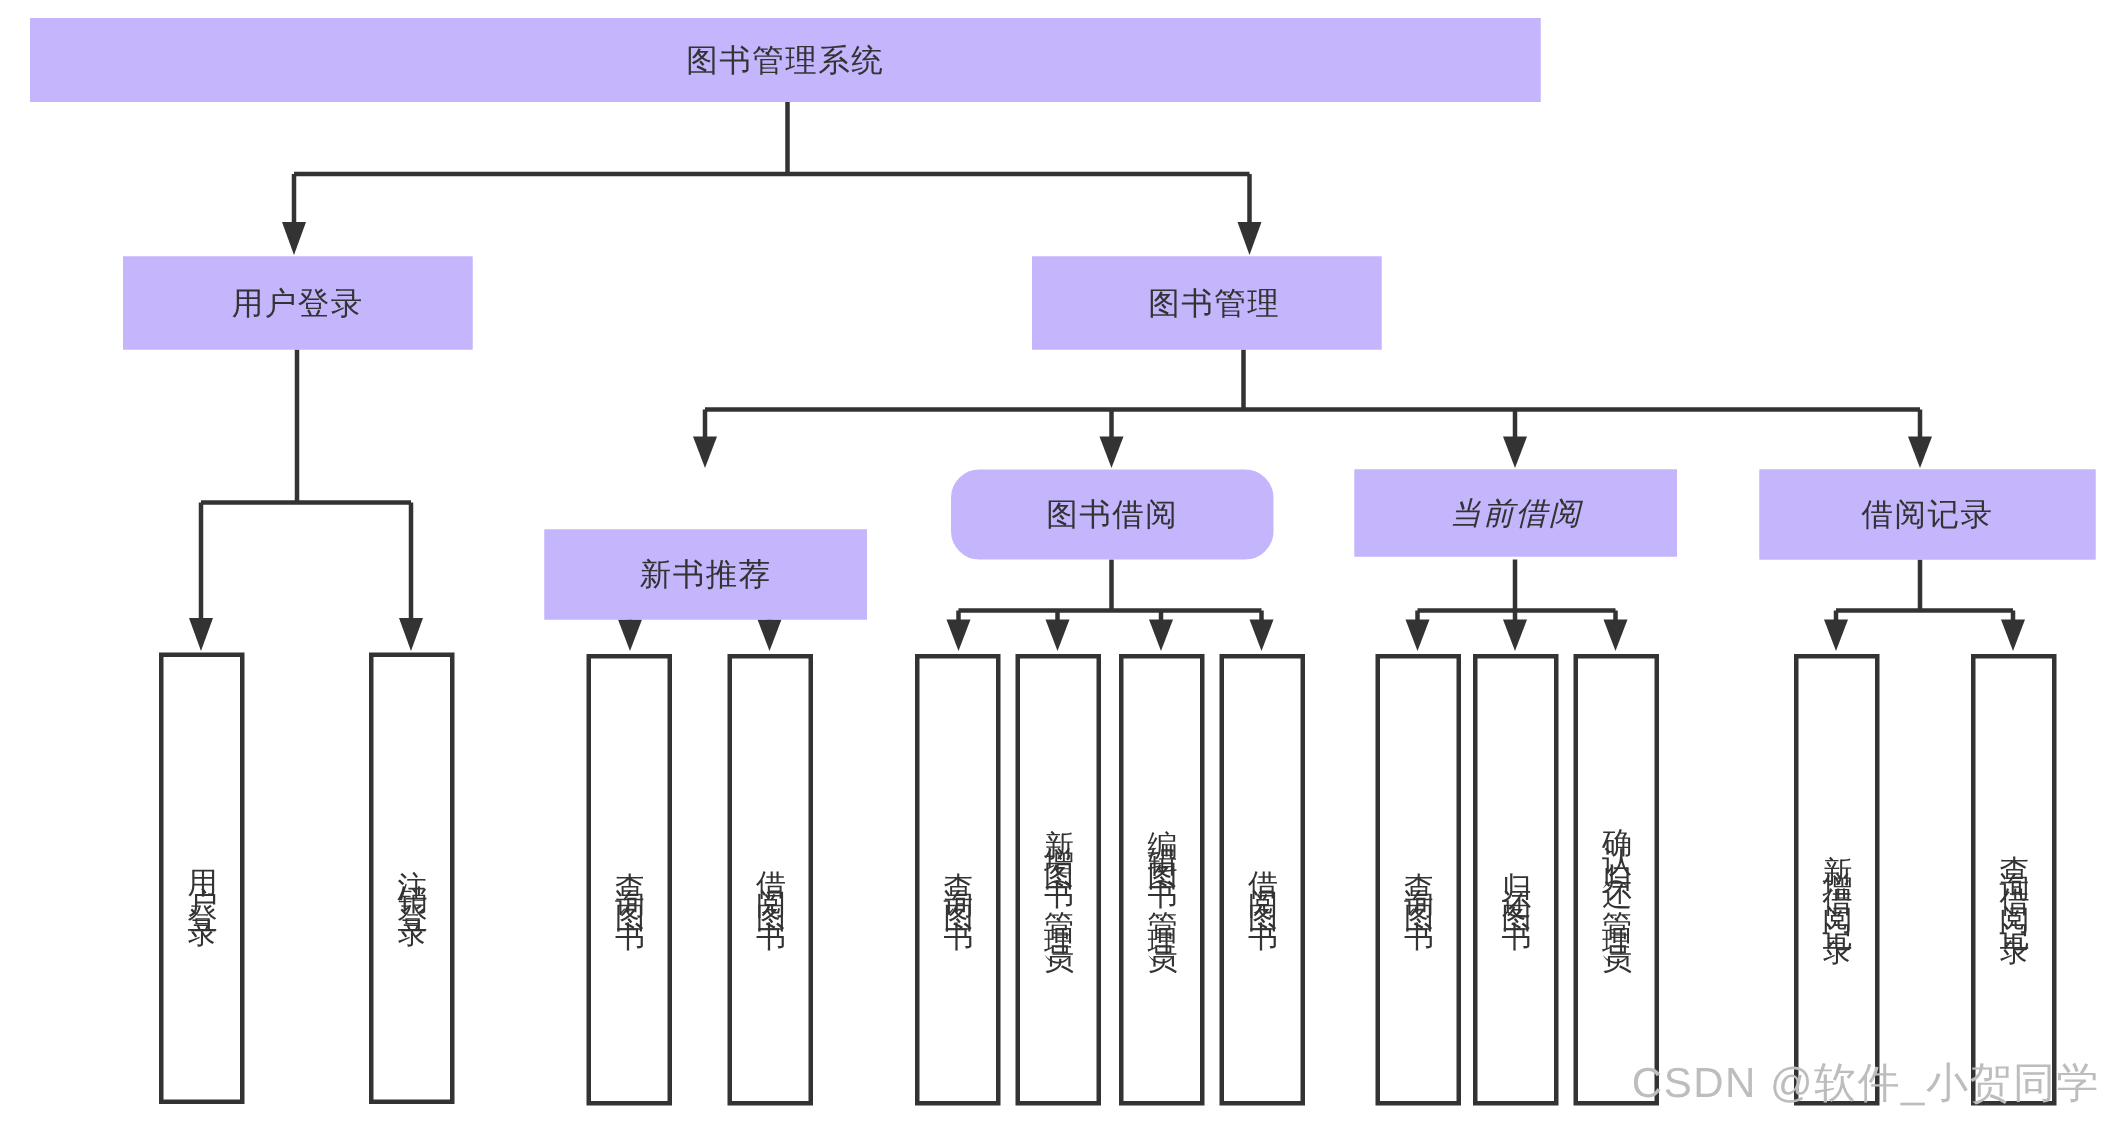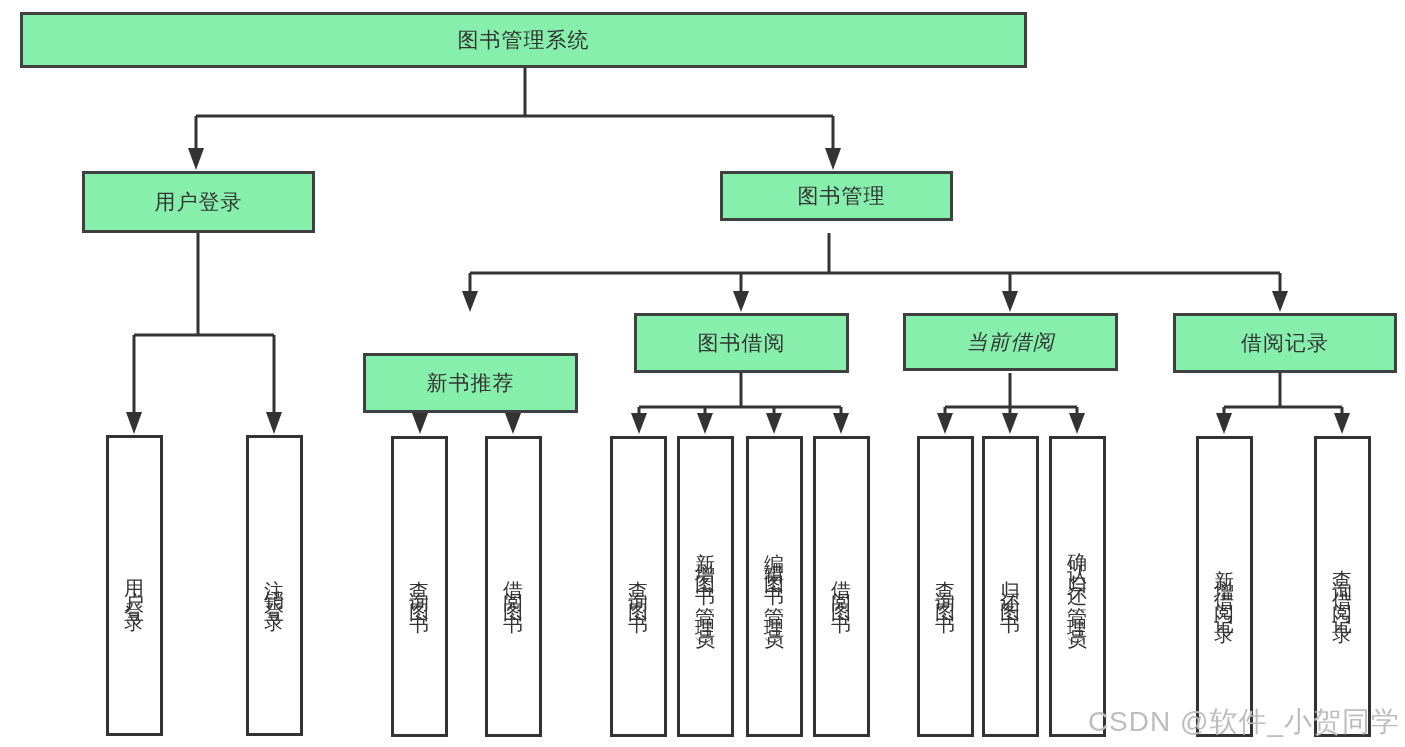--- a/index.html
+++ b/index.html
@@ -6,21 +6,21 @@
   .canvas{
     position:relative;
     width:1405px;height:747px;
     background:#ffffff;
     font-family:"Liberation Sans","DejaVu Sans",sans-serif;
     overflow:hidden;
   }
   .edges{position:absolute;left:0;top:0;z-index:1;}
   .h-node{
     position:absolute;z-index:2;
-    border:3px solid #404040;background:#86efac;
+    border:3px solid #c4b5fd;background:#c4b5fd;
     display:flex;align-items:center;justify-content:center;
     font-size:21px;color:#333333;letter-spacing:1px;
     box-sizing:border-box;
   }
   .v-node{
     position:absolute;z-index:2;
     border:3px solid #333333;background:#ffffff;
     display:flex;align-items:center;justify-content:center;
     box-sizing:border-box;
   }
@@ -113,24 +113,24 @@
       <path d="M1224,407 L1224,415"></path>
       <polygon points="1216,413 1232,413 1224,434" fill="#333333" stroke="none"></polygon>
       <path d="M1342,407 L1342,415"></path>
       <polygon points="1334,413 1350,413 1342,434" fill="#333333" stroke="none"></polygon>
     </g>
   </svg>
 
   <div class="h-node" style="left:20px;top:12px;width:1007px;height:56px;">图书管理系统</div>
 
   <div class="h-node" style="left:82px;top:171px;width:233px;height:62px;">用户登录</div>
-  <div class="h-node" style="left:720px;top:171px;width:233px;height:50px;padding-left:10px;">图书管理</div>
+  <div class="h-node" style="left:688px;top:171px;width:233px;height:62px;padding-left:10px;">图书管理</div>
 
   <div class="h-node" style="left:363px;top:313px;width:215px;height:60px;margin-top:40px;">新书推荐</div>
-  <div class="h-node" style="left:634px;top:313px;width:215px;height:60px;">图书借阅</div>
+  <div class="h-node" style="left:634px;top:313px;width:215px;height:60px;border-radius:19px;">图书借阅</div>
   <div class="h-node" style="left:903px;top:313px;width:215px;height:58px;font-style:italic;">当前借阅</div>
   <div class="h-node" style="left:1173px;top:313px;width:224px;height:60px;">借阅记录</div>
 
   <div class="v-node" style="left:106px;top:435px;width:57px;height:301px;">
     <span>用户登录</span>
   </div>
   <div class="v-node" style="left:246px;top:435px;width:57px;height:301px;">
     <span>注销登录</span>
   </div>
 

